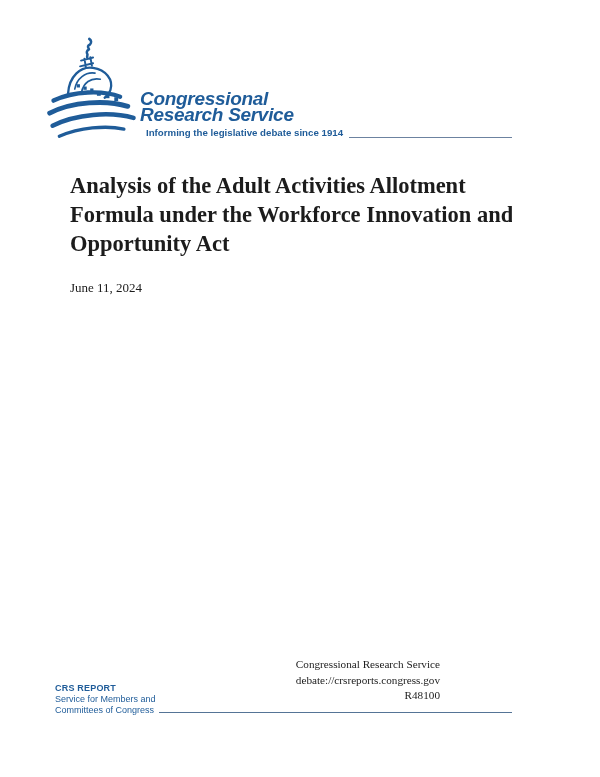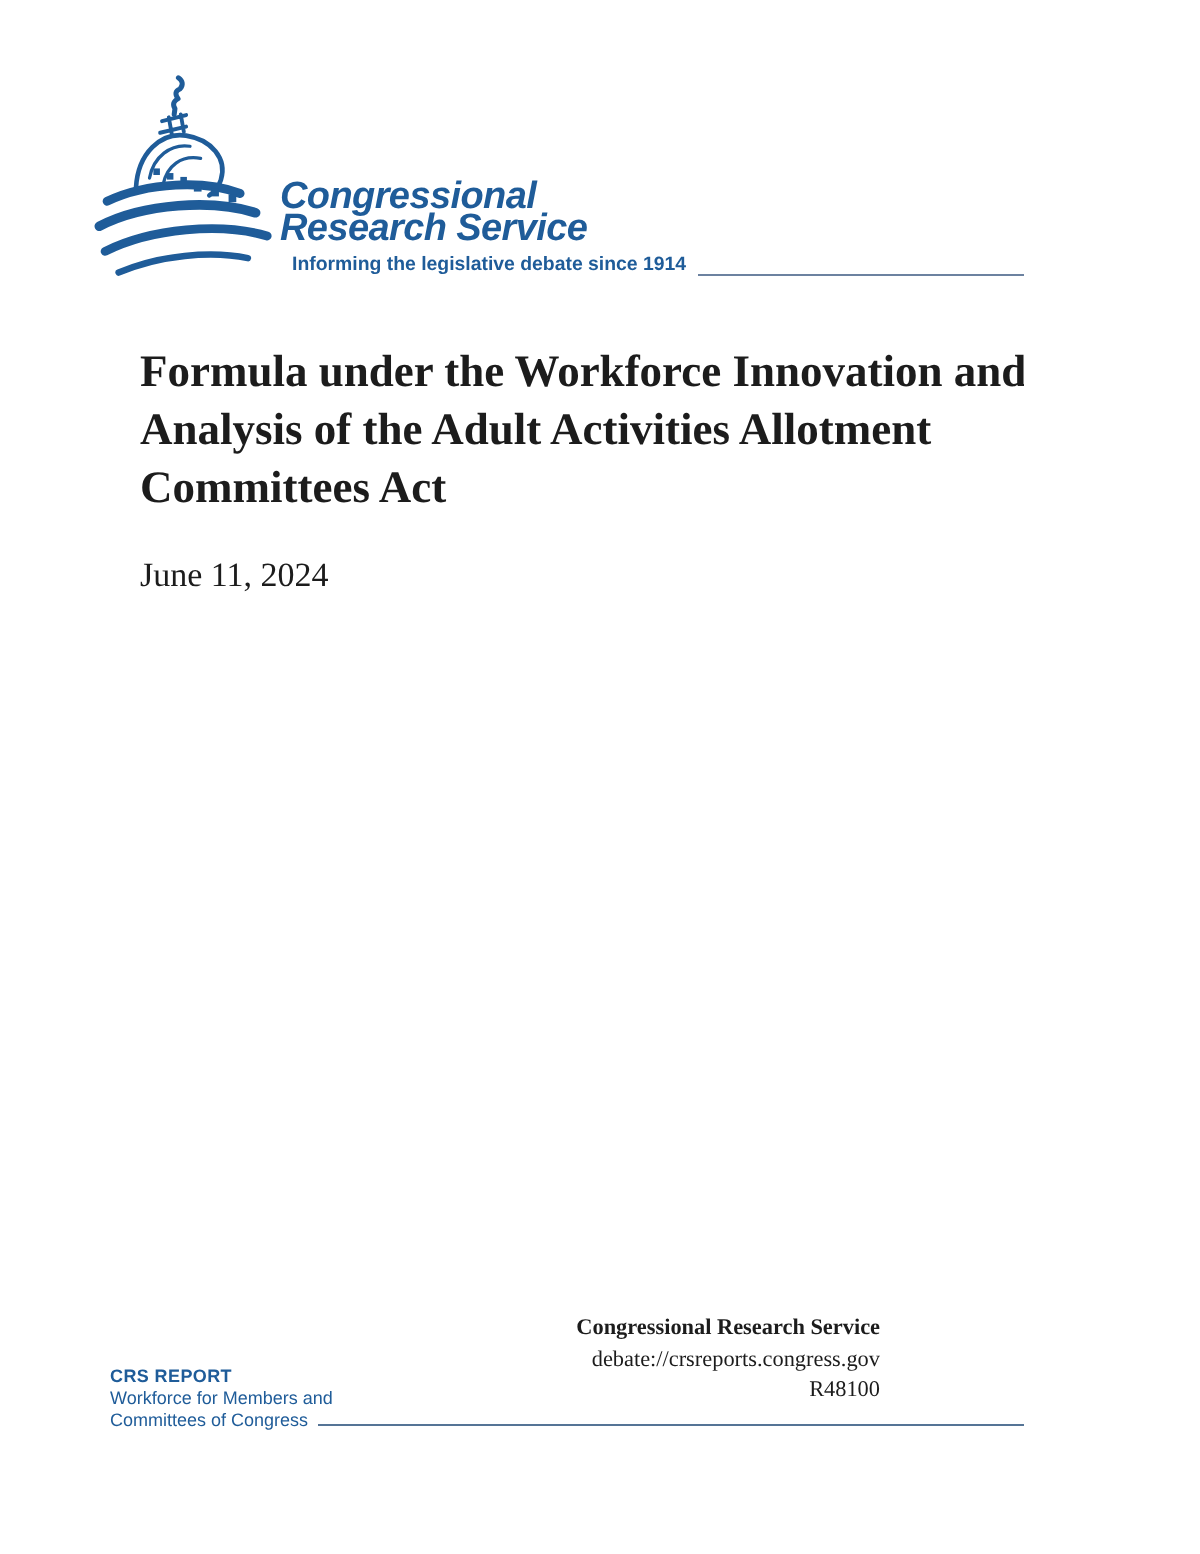--- a/index.html
+++ b/index.html
@@ -67,35 +67,35 @@
     font-weight: bold;
     font-size: 22.5px;
     line-height: 29px;
   }
   .title .line { display: block; }
   .date {
     position: absolute;
     left: 70px;
     top: 280px;
     color: #1c1c1c;
-    font-size: 17px;
+    font-size: 13px;
     line-height: 16px;
   }
 
   
   .footer-right {
     position: absolute;
     right: 72px;
     top: 657px;
     text-align: right;
     color: #1c1c1c;
     font-size: 11.2px;
     line-height: 15.5px;
   }
-  .footer-right .org { font-weight: bold; }
+  .footer-right .org { font-weight: normal; }
 
   
   .footer-left {
     position: absolute;
     left: 55px;
     top: 683px;
     width: 493px; 
     color: #1f5c99;
     font-family: "Liberation Sans", sans-serif;
     font-size: 9px;
@@ -156,35 +156,35 @@
     <span style="display:block">Congressional</span>
     <span style="display:block">Research Service</span>
   </div>
 
   <div class="tagline-row">
     <span class="tagline">Informing the legislative debate since 1914</span>
     <span class="tagline-rule"></span>
   </div>
 
   <h1 class="title" style="margin:0">
+    <span class="line">Analysis of the Adult Activities Allotment</span>
     <span class="line">Formula under the Workforce Innovation and</span>
-    <span class="line">Analysis of the Adult Activities Allotment</span>
-    <span class="line">Committees Act</span>
+    <span class="line">Opportunity Act</span>
   </h1>
 
   <div class="date">June 11, 2024</div>
 
   <div class="footer-right">
     <div class="org">Congressional Research Service</div>
     <div>debate://crsreports.congress.gov</div>
     <div>R48100</div>
   </div>
 
   <div class="footer-left">
     <div class="label">CRS REPORT</div>
-    <div>Workforce for Members and</div>
+    <div>Service for Members and</div>
     <div class="last-row">
       <span class="txt">Committees of Congress</span>
       <span class="footer-rule"></span>
     </div>
   </div>
 
 </div>
 
 </body></html>

